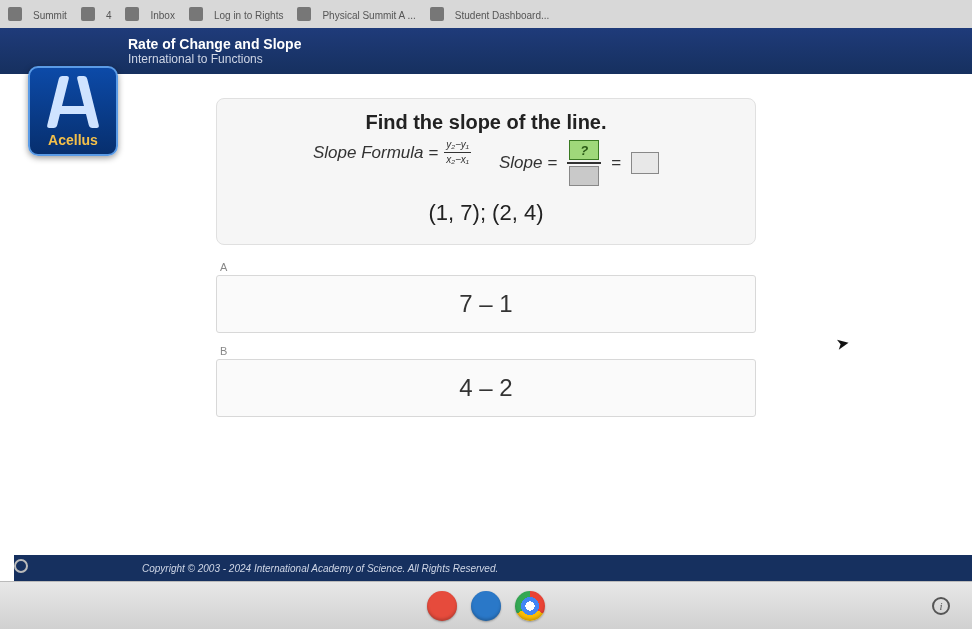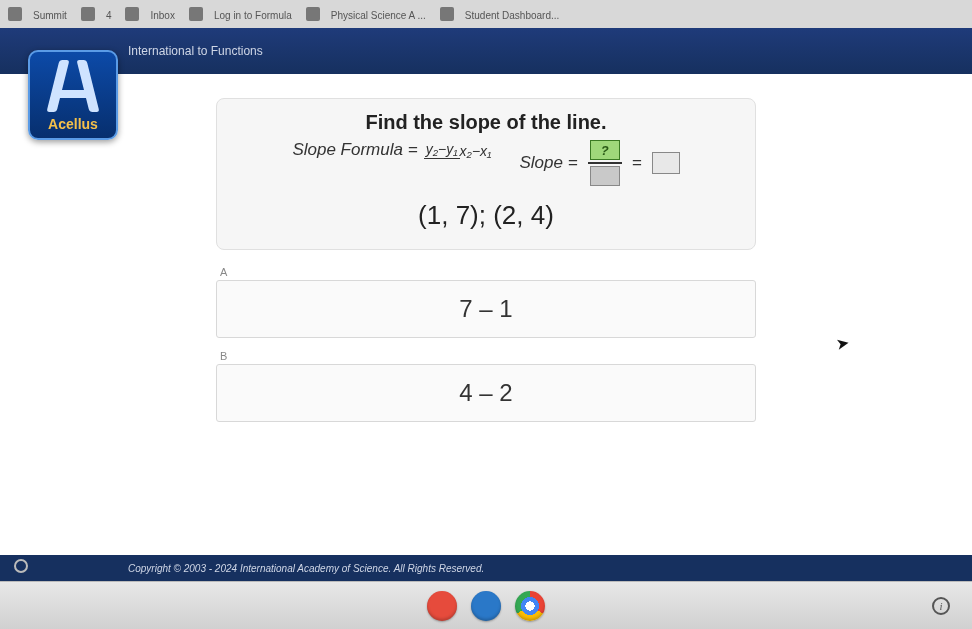--- a/index.html
+++ b/index.html
@@ -11,51 +11,51 @@
     .tab-strip .ico { width:14px; height:14px; background:#777; border-radius:2px; display:inline-block; }
     .tab-item { display:flex; align-items:flex-end; gap:11px; }
 
     
     .app-wrap { position:relative; background:#fff; height:calc(100% - 28px - 48px); }
     .header-bar { position:relative; height:46px; background:linear-gradient(#1f3b7a,#16305f); display:flex; align-items:flex-start; padding-left:128px; color:#fff; flex-direction:column; justify-content:center; }
     .header-bar .title { font-size:14px; font-weight:bold; }
     .header-bar .sub { font-size:12px; color:#cfd6e6; }
 
     
-    .logo-badge { position:absolute; top:22px; left:28px; width:90px; height:90px; background:linear-gradient(#0c4aa8,#072f6e); border:2px solid #5a9be6; border-radius:10px; display:flex; flex-direction:column; align-items:center; justify-content:flex-end; box-shadow:0 2px 6px rgba(0,0,0,.4); z-index:5;}
+    .logo-badge { position:absolute; top:38px; left:28px; width:90px; height:90px; background:linear-gradient(#0c4aa8,#072f6e); border:2px solid #5a9be6; border-radius:10px; display:flex; flex-direction:column; align-items:center; justify-content:flex-end; box-shadow:0 2px 6px rgba(0,0,0,.4); z-index:5;}
     .logo-badge .a-shape { position:relative; width:60px; height:52px; margin-bottom:4px;}
     .logo-badge .a-shape:before { content:""; position:absolute; left:10px; top:0; width:10px; height:52px; background:#cfe3ff; transform:skewX(-14deg); border-radius:3px;}
     .logo-badge .a-shape:after  { content:""; position:absolute; right:10px; top:0; width:10px; height:52px; background:#cfe3ff; transform:skewX(14deg); border-radius:3px;}
     .logo-badge .a-bar { position:absolute; left:14px; right:14px; top:30px; height:8px; background:#cfe3ff; border-radius:2px;}
     .logo-badge .brand { font-size:14px; font-weight:bold; color:#f4c04a; margin-bottom:6px;}
 
     
     .content { position:relative; background:#fff; height:calc(100% - 46px); padding:10px 0 0 0;}
     .card { margin:14px auto 8px auto; width:540px; background:#f6f6f6; border:1px solid #e0e0e0; border-radius:8px; padding:12px 18px 18px 18px; text-align:center;}
     .card h2 { font-size:20px; font-weight:bold; color:#222; margin-bottom:6px;}
     .formula-row { display:flex; align-items:flex-start; justify-content:center; gap:28px; font-size:17px; color:#333;font-style:italic; }
     .formula-row .lhs { display:flex; align-items:center; gap:6px;}
-    .frac { display:inline-flex; align-items:center; line-height:1; font-size:14px;}
+    .frac { display:inline-flex; flex-direction:column; align-items:center; line-height:1; font-size:10px;}
     .frac .num { border-bottom:1.5px solid #333; padding:0 2px 2px;}
     .frac .den { padding-top:2px;}
     .slope-boxes { display:flex; align-items:center; gap:10px;}
     .boxfrac { display:inline-flex; flex-direction:column; align-items:center;}
     .greenbox { width:30px; height:20px; background:#9fd87a; border:1.5px solid #3a7a22; color:#2a5a16; font-weight:bold; display:flex; align-items:center; justify-content:center; font-size:13px;}
     .greybox  { width:30px; height:20px; background:#c9c9c9; border:1.5px solid #888;}
     .outbox   { width:28px; height:22px; background:#e8e8e8; border:1.5px solid #888;}
     .boxfrac .line { width:34px; height:1.5px; background:#333; margin:2px 0;}
-    .points { font-size:26px; font-weight:500; margin-top:14px; color:#222;}
+    .points { font-size:22px; font-weight:500; margin-top:14px; color:#222;}
 
     
     .options { width:540px; margin:14px auto 0 auto; }
     .opt-label { font-size:11px; color:#888; padding:2px 0 2px 4px;}
     .opt-box { border:1px solid #d8d8d8; background:#fafafa; border-radius:3px; padding:14px 0; text-align:center; font-size:24px; color:#333; cursor:pointer;}
 
     
-    .copyright { position:absolute; left:0; right:0; bottom:0; height:26px; background:#16305f; color:#cfd6e6; font-size:10px; font-style:italic; display:flex; align-items:center; padding-left:128px;}
+    .copyright { position:absolute; left:14px; right:0; bottom:0; height:26px; background:#16305f; color:#cfd6e6; font-size:10px; font-style:italic; display:flex; align-items:center; padding-left:128px;}
 
     
     .taskbar { position:absolute; left:0; right:0; bottom:0; height:48px; background:linear-gradient(#e8e8e8,#d0d0d0); display:flex; align-items:center; justify-content:center; gap:14px; border-top:1px solid #bbb;}
     .taskbar .circ { width:30px; height:30px; border-radius:50%; display:flex; align-items:center; justify-content:center; color:#fff; font-weight:bold; font-size:14px; box-shadow:inset 0 -2px 3px rgba(0,0,0,.2), 0 1px 2px rgba(0,0,0,.3);}
     .c-red { background:#e64b3c;}
     .c-blue { background:#2a78c8;}
     .c-chrome { background:radial-gradient(circle at 50% 50%, #fff 0 22%, #4285f4 22% 42%, transparent 42%), conic-gradient(#ea4335 0 120deg,#fbbc05 120deg 240deg,#34a853 240deg 360deg);}
     .taskbar .info-ico { position:absolute; right:22px; width:18px; height:18px; border-radius:50%; border:2px solid #555; color:#555; font-size:11px; display:flex; align-items:center; justify-content:center; font-style:italic; font-family: Georgia, serif;}
 
     
@@ -76,34 +76,35 @@
     <div class="tab-item">
         <span class="ico"></span>
         <span>4</span>
       </div>
     <div class="tab-item">
         <span class="ico"></span>
         <span>Inbox</span>
       </div>
     <div class="tab-item">
         <span class="ico"></span>
-        <span>Log in to Formula</span>
+        <span>Log in to Rights</span>
       </div>
     <div class="tab-item">
         <span class="ico"></span>
-        <span>Physical Science A ...</span>
+        <span>Physical Summit A ...</span>
       </div>
     <div class="tab-item">
         <span class="ico"></span>
         <span>Student Dashboard...</span>
       </div>
   </div>
 
   <div class="app-wrap">
     <div class="header-bar">
+      <div class="title">Rate of Change and Slope</div>
       <div class="sub">International to Functions</div>
     </div>
 
     <div class="logo-badge">
       <div class="a-shape">
           <div class="a-bar"></div>
         </div>
       <div class="brand">Acellus</div>
     </div>
 

